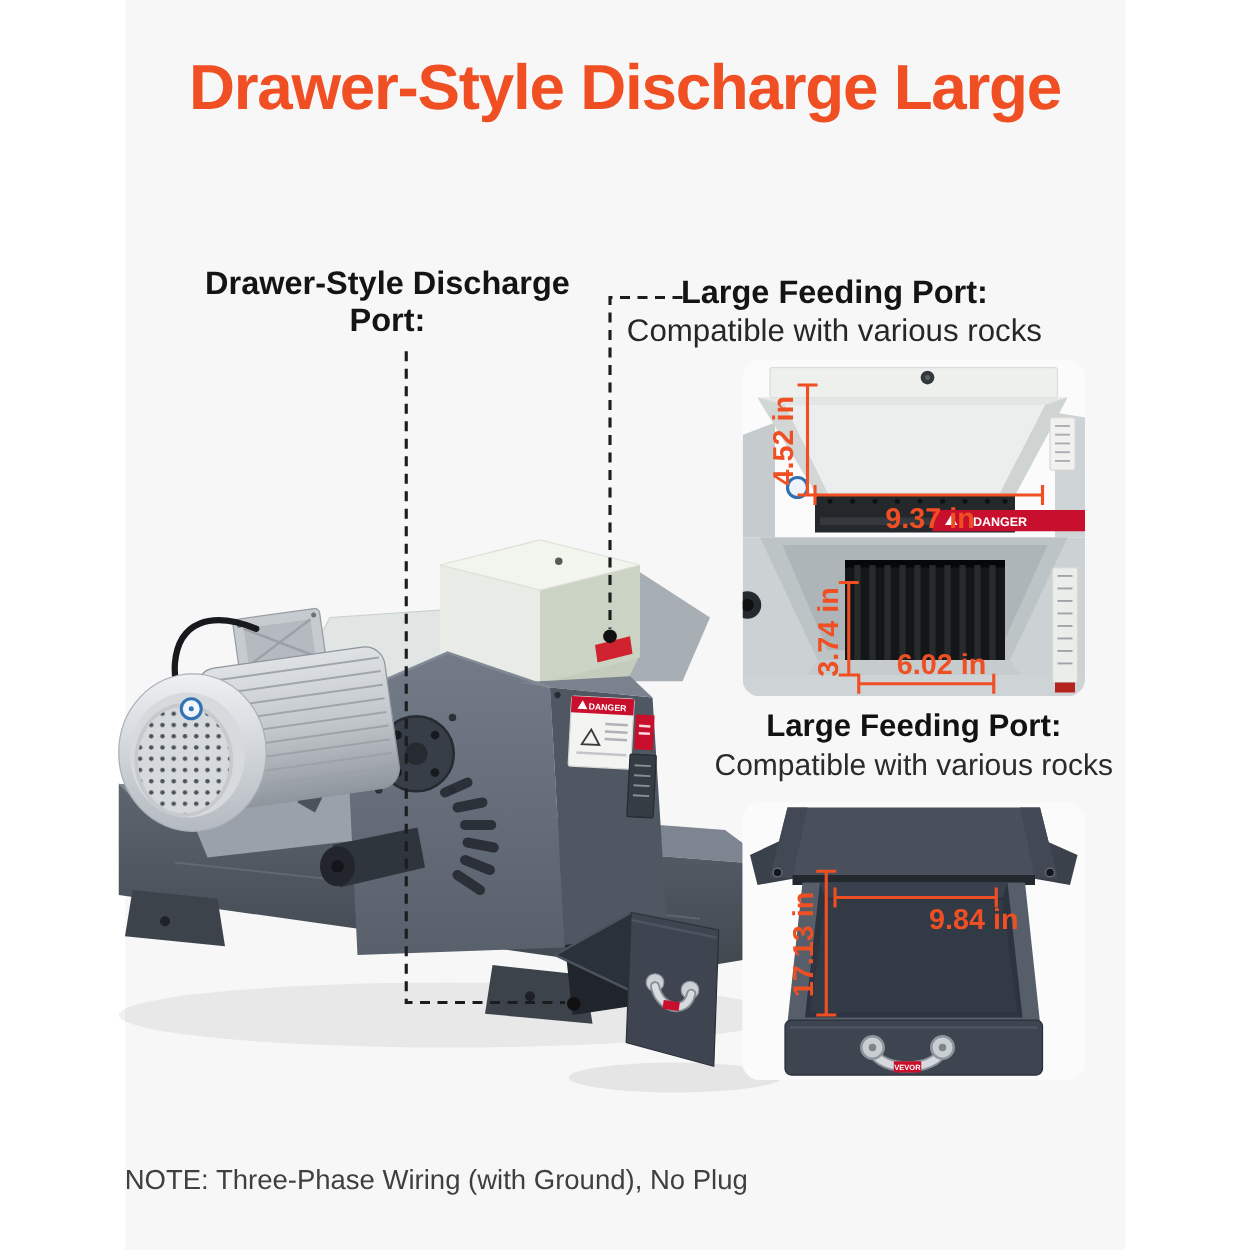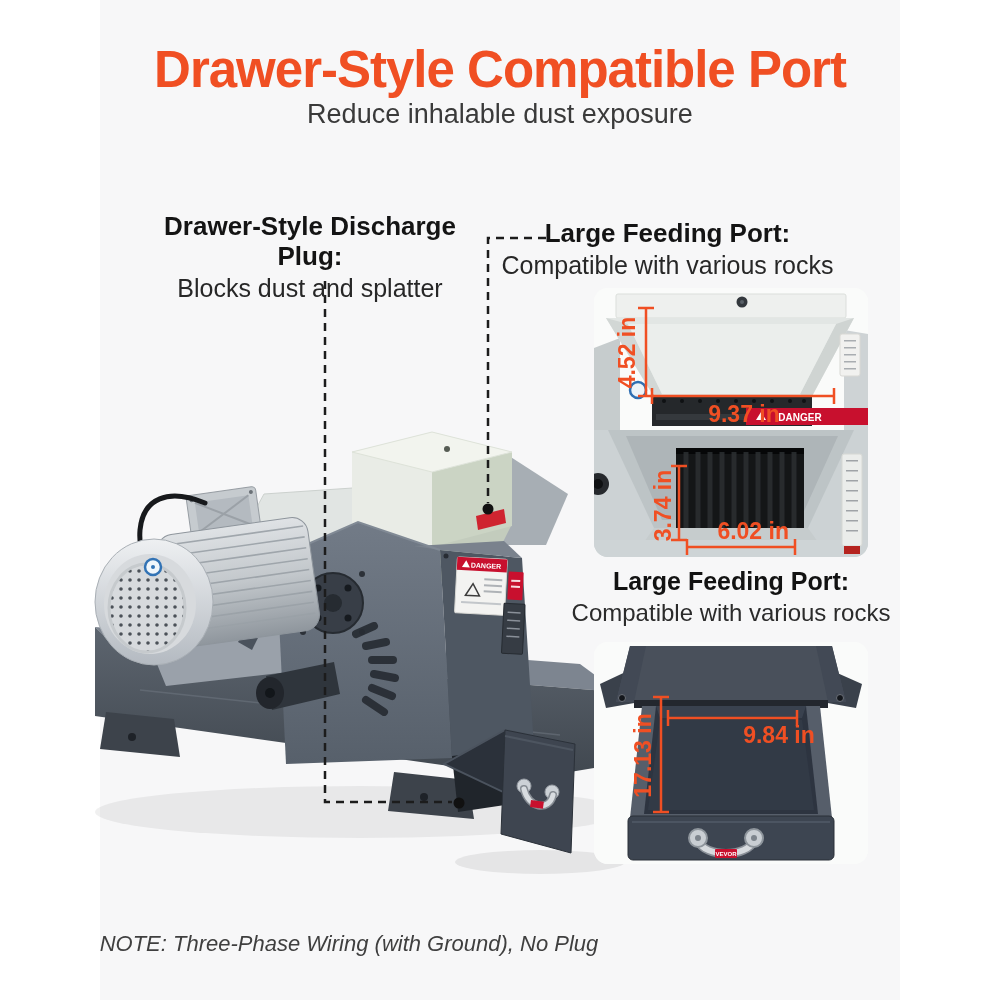--- a/index.html
+++ b/index.html
@@ -16,21 +16,21 @@
   .co-desc{font-size:25px;color:#272727;line-height:29px;margin-top:3px;}
   .inset{position:absolute;border-radius:14px;overflow:hidden;background:#fafbfa;}
   .inset svg{position:absolute;left:0;top:0;}
   .dim-label{position:absolute;color:var(--accent);font-size:23px;font-weight:600;
              text-align:center;white-space:nowrap;z-index:5;}
   .rot{transform:rotate(-90deg);}
   .caption{position:absolute;text-align:center;}
   .cap-b{font-size:25px;font-weight:700;color:#121212;line-height:29px;}
   .cap-r{font-size:24px;color:#2b2b2b;line-height:28px;margin-top:3px;}
   .cap-big{font-size:27px;font-weight:700;color:#101010;line-height:31px;}
-  .note{left:98px;top:931px;width:502px;text-align:center;font-size:22px;color:#3f3f3f;font-style:italic;}
+  .note{left:98px;top:931px;width:502px;text-align:center;font-size:22px;color:#3f3f3f;}
   .full-svg{position:absolute;left:0;top:0;z-index:1;}
   .z2{z-index:2;} .z3{z-index:3;}
   .dim-stroke{stroke:var(--accent);stroke-width:2.5;fill:none;}
   .dash{stroke:#1c1c1c;stroke-width:2.5;stroke-dasharray:8 6;fill:none;}
   .dot{fill:#111;}
 </style>
 </head>
 <body>
 
 <div class="canvas">
@@ -208,26 +208,24 @@
     <g>
       <path class="dash" d="M325,281 V802 H452"></path>
       <circle class="dot" cx="459" cy="803" r="5.5"></circle>
     </g>
     <g>
       <path class="dash" d="M546,238 H488 V503"></path>
       <circle class="dot" cx="488" cy="509" r="5.5"></circle>
     </g>
   </svg>
 
-  <div class="abs title z3">Drawer-Style Compatible Port</div>
-  <div class="abs subtitle z3">Reduce inhalable dust exposure</div>
+  <div class="abs title z3">Drawer-Style Discharge Large</div>
 
   <div class="abs callout z3" style="left:140px;top:211px;width:340px;">
-    <div class="co-title">Drawer-Style Discharge Plug:</div>
-    <div class="co-desc">Blocks dust and splatter</div>
+    <div class="co-title">Drawer-Style Discharge Port:</div>
   </div>
   <div class="abs callout z3" style="left:495px;top:218px;width:345px;">
     <div class="co-title">Large Feeding Port:</div>
     <div class="co-desc">Compatible with various rocks</div>
   </div>
 
   <div class="inset z2" style="left:594px;top:288px;width:274px;height:269px;">
     <svg width="274" height="269" viewBox="0 0 274 269">
       <rect width="274" height="269" fill="#fafbfa"></rect>
 

